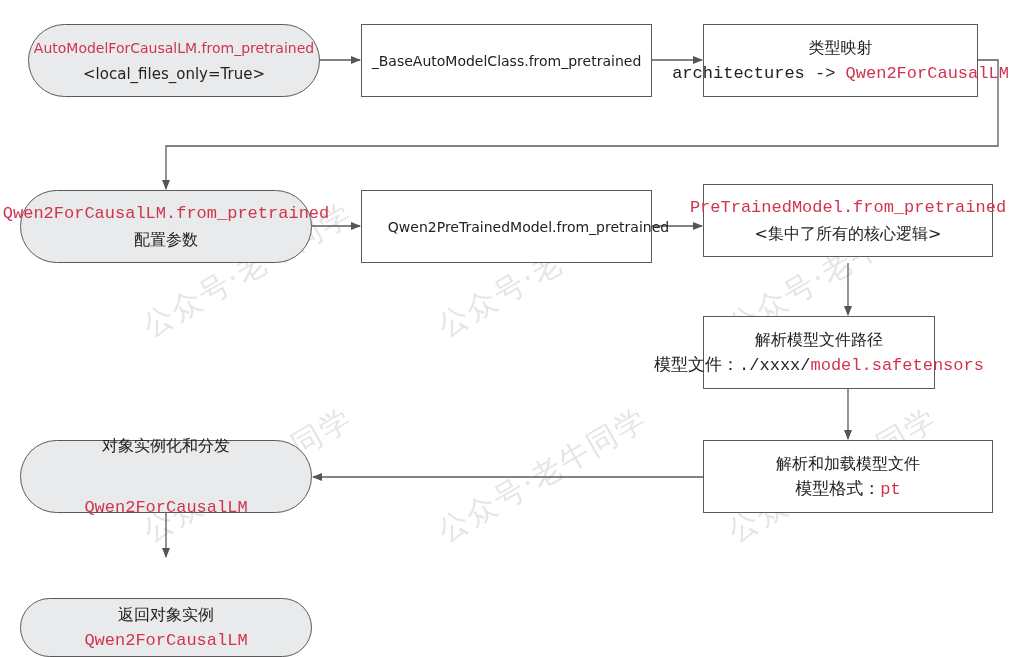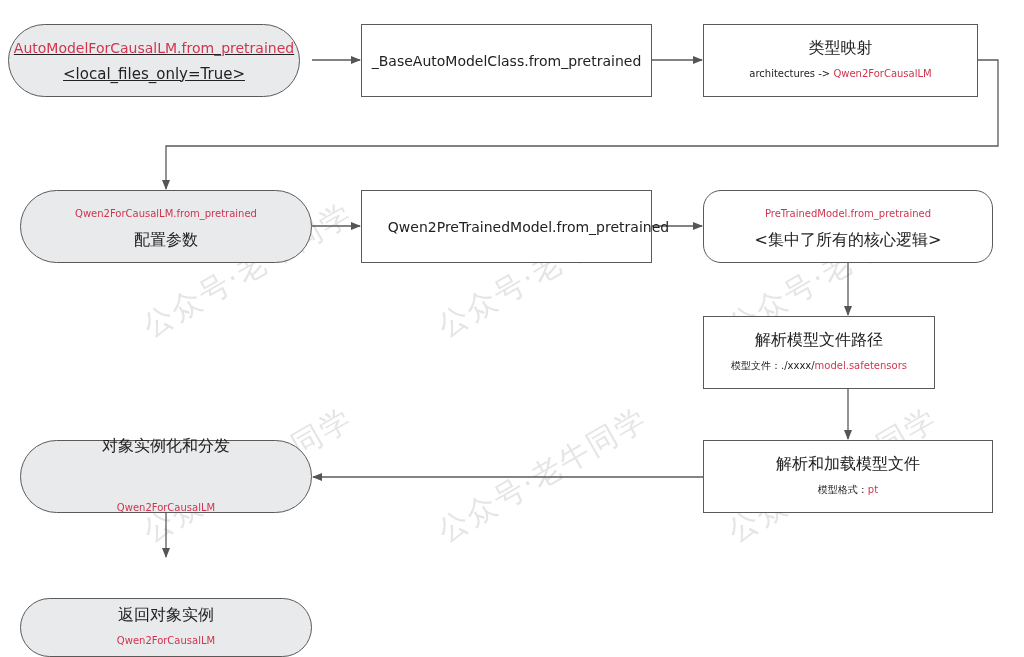--- a/index.html
+++ b/index.html
@@ -10,21 +10,21 @@
   .node {
     position: absolute; box-sizing: border-box;
     border: 1.5px solid #5a5a5a; background: #ffffff;
     display: flex; flex-direction: column; align-items: center; justify-content: center;
     text-align: center; color: #222;
   }
   .pill { background: #e9eaeb; border-radius: 37px; }
   .rect { border-radius: 0; }
   .line1 { font-size: 14px; line-height: 20px; white-space: nowrap; }
   .line2 { font-size: 15px; line-height: 20px; white-space: nowrap; margin-top: 6px; }
-  .small { font-size: 10px; }
+  .small { font-size: 17px; font-family: Liberation Mono, monospace; }
   .red { color: #d0344f; }
   .cn-title { font-size: 16px; }
   svg.edges { position: absolute; left: 0; top: 0; pointer-events: none; }
   .wm {
     position: absolute; font-size: 30px; color: rgba(160,160,160,0.28);
     transform: rotate(-30deg); white-space: nowrap; pointer-events: none;
     letter-spacing: 2px;
   }
 </style>
 </head>
@@ -49,21 +49,21 @@
     <polyline points="978,60 998,60 998,146 166,146 166,189" marker-end="url(#arr)"></polyline>
     <line x1="312" y1="226" x2="360" y2="226" marker-end="url(#arr)"></line>
     <line x1="652" y1="226" x2="702" y2="226" marker-end="url(#arr)"></line>
     <line x1="848" y1="263" x2="848" y2="315" marker-end="url(#arr)"></line>
     <line x1="848" y1="389" x2="848" y2="439" marker-end="url(#arr)"></line>
     <line x1="703" y1="477" x2="313" y2="477" marker-end="url(#arr)"></line>
     <line x1="166" y1="513" x2="166" y2="557" marker-end="url(#arr)"></line>
   </g>
 </svg>
 
-<div class="node pill" style="left:8px; top:24px; width:292px; height:73px;text-decoration:underline;">
+<div class="node pill" style="left:28px; top:24px; width:292px; height:73px;">
   <div class="line1 red">AutoModelForCausalLM.from_pretrained</div>
   <div class="line2">&lt;local_files_only=True&gt;</div>
 </div>
 
 <div class="node rect" style="left:361px; top:24px; width:291px; height:73px;">
   <div class="line1">_BaseAutoModelClass.from_pretrained</div>
 </div>
 
 <div class="node rect" style="left:703px; top:24px; width:275px; height:73px;justify-content:center;">
   <div class="line1 cn-title">类型映射</div>
@@ -74,21 +74,21 @@
 
 <div class="node pill" style="left:20px; top:190px; width:292px; height:73px;">
   <div class="line1 red small">Qwen2ForCausalLM.from_pretrained</div>
   <div class="line2 cn-title">配置参数</div>
 </div>
 
 <div class="node rect" style="left:361px; top:190px; width:291px; height:73px;padding-left:44px;">
   <div class="line1">Qwen2PreTrainedModel.from_pretrained</div>
 </div>
 
-<div class="node rect" style="left:703px; top:190px; width:290px; height:73px;border-radius:18px;">
+<div class="node rect" style="left:703px; top:184px; width:290px; height:73px;">
   <div class="line1 red small">PreTrainedModel.from_pretrained</div>
   <div class="line2 cn-title">&lt;集中了所有的核心逻辑&gt;</div>
 </div>
 
 <div class="node rect" style="left:703px; top:316px; width:232px; height:73px;">
   <div class="line1 cn-title">解析模型文件路径</div>
   <div class="line2 small">
     <span>模型文件：./xxxx/</span><span class="red">model.safetensors</span>
   </div>
 </div>

